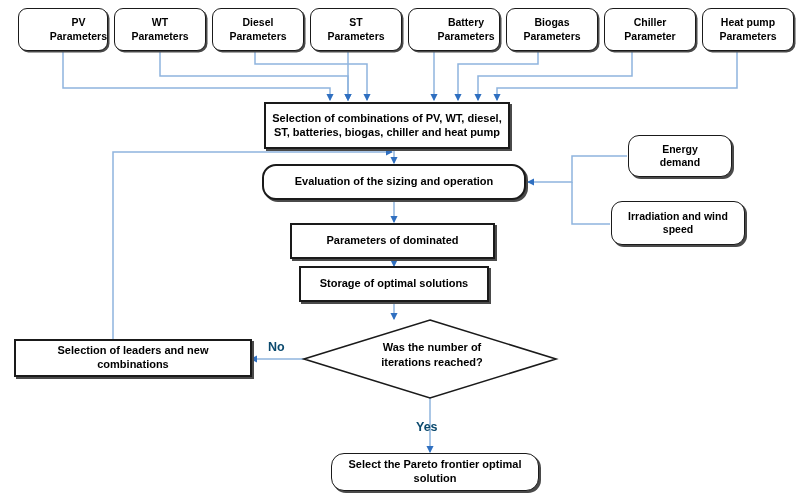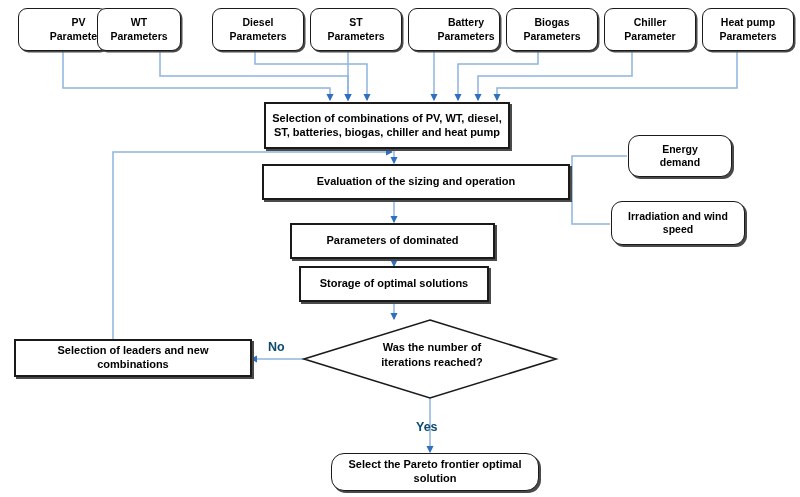--- a/index.html
+++ b/index.html
@@ -142,21 +142,21 @@
 
       <path d="M 610 224 L 572 224 L 572 182"></path>
     </g>
   </svg>
 
   <div class="node node-param" style="left:18px;  top:8px;  width:90px;  height:43px;justify-content:flex-end;">
     <span class="node-label">PV
 Parameters</span>
   </div>
 
-  <div class="node node-param" style="left:97px; top:8px;  width:84px;  height:43px;text-align:center;">
+  <div class="node node-param" style="left:114px; top:8px;  width:92px;  height:43px;text-align:center;">
     <span class="node-label">WT
 Parameters</span>
   </div>
 
   <div class="node node-param" style="left:212px; top:8px;  width:92px;  height:43px;">
     <span class="node-label">Diesel
 Parameters</span>
   </div>
 
   <div class="node node-param" style="left:310px; top:8px;  width:92px;  height:43px;">
@@ -181,21 +181,21 @@
 
   <div class="node node-param" style="left:702px; top:8px;  width:92px;  height:43px;">
     <span class="node-label">Heat pump
 Parameters</span>
   </div>
 
   <div class="node node-rect" style="left:264px; top:102px; width:246px; height:47px;">
     <span class="node-label">Selection of combinations of PV, WT, diesel, ST, batteries, biogas, chiller and heat pump</span>
   </div>
 
-  <div class="node node-rect" style="left:262px; top:164px; width:308px; height:35px;">
+  <div class="node node-rect" style="left:262px; top:164px; width:264px; height:35px;border-radius:14px;">
     <span class="node-label">Evaluation of the sizing and operation</span>
   </div>
 
   <div class="node node-rect" style="left:290px; top:223px; width:205px; height:27px;">
     <span class="node-label">Parameters of dominated</span>
   </div>
 
   <div class="node node-rect" style="left:299px; top:266px; width:190px; height:26px;">
     <span class="node-label">Storage of optimal solutions</span>
   </div>

